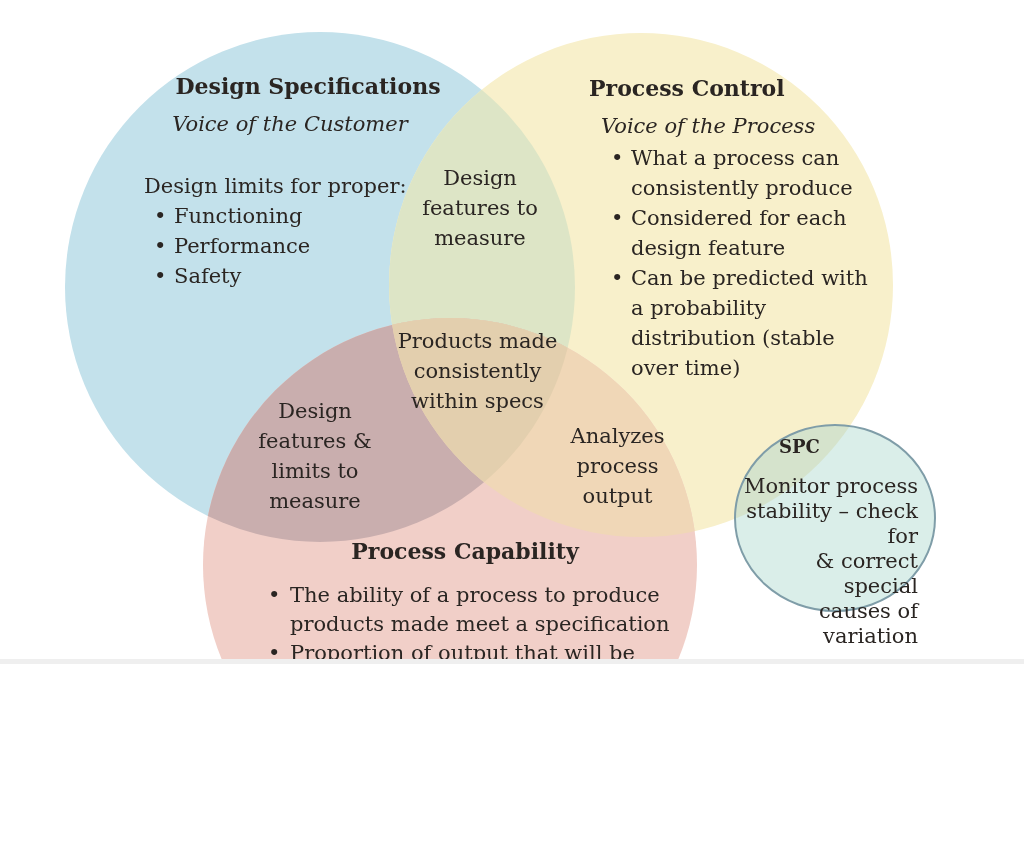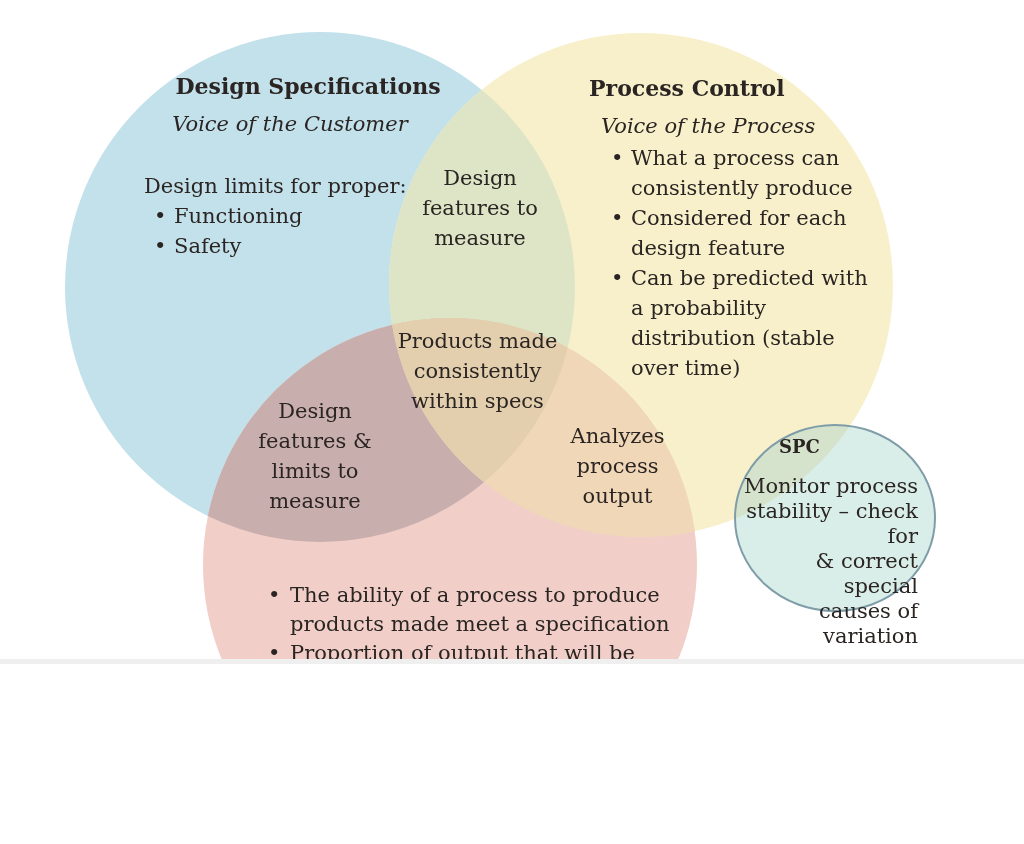--- a/index.html
+++ b/index.html
@@ -69,20 +69,23 @@
   </svg>
 
   <div class="abs title center" style="left:128px; top:72px; width:360px;">Design Specifications</div>
   <div class="abs subtitle center" style="left:110px; top:111px; width:360px;">Voice of the Customer</div>
   <div class="abs body" style="left:144px; top:171px; width:290px;">
     <div>Design limits for proper:</div>
     <div class="brow indent">
       <div class="btxt">Functioning</div>
     </div>
     <div class="brow indent">
+      <div class="btxt">Performance</div>
+    </div>
+    <div class="brow indent">
       <div class="btxt">Safety</div>
     </div>
   </div>
 
   <div class="abs title" style="left:589px; top:74px; width:320px;">Process Control</div>
   <div class="abs subtitle" style="left:601px; top:113px; width:320px;">Voice of the Process</div>
   <div class="abs body" style="left:601px; top:143px; width:280px;">
     <div class="brow indent">
       <div class="btxt">What a process can
 consistently produce</div>
@@ -106,20 +109,21 @@
 consistently
 within specs</div>
   <div class="abs body center multiline" style="left:235px; top:396px; width:160px;">Design
 features &amp;
 limits to
 measure</div>
   <div class="abs body center multiline" style="left:535px; top:421px; width:165px;">Analyzes
 process
 output</div>
 
+  <div class="abs title center" style="left:285px; top:537px; width:360px;">Process Capability</div>
   <div class="abs cap-bullets" style="left:268px; top:581px; width:420px;">
     <div class="brow">
       <div class="btxt">The ability of a process to produce
 products made meet a specification</div>
     </div>
     <div class="brow">
       <div class="btxt">Proportion of output that will be
 within specs/tolerances</div>
     </div>
   </div>

